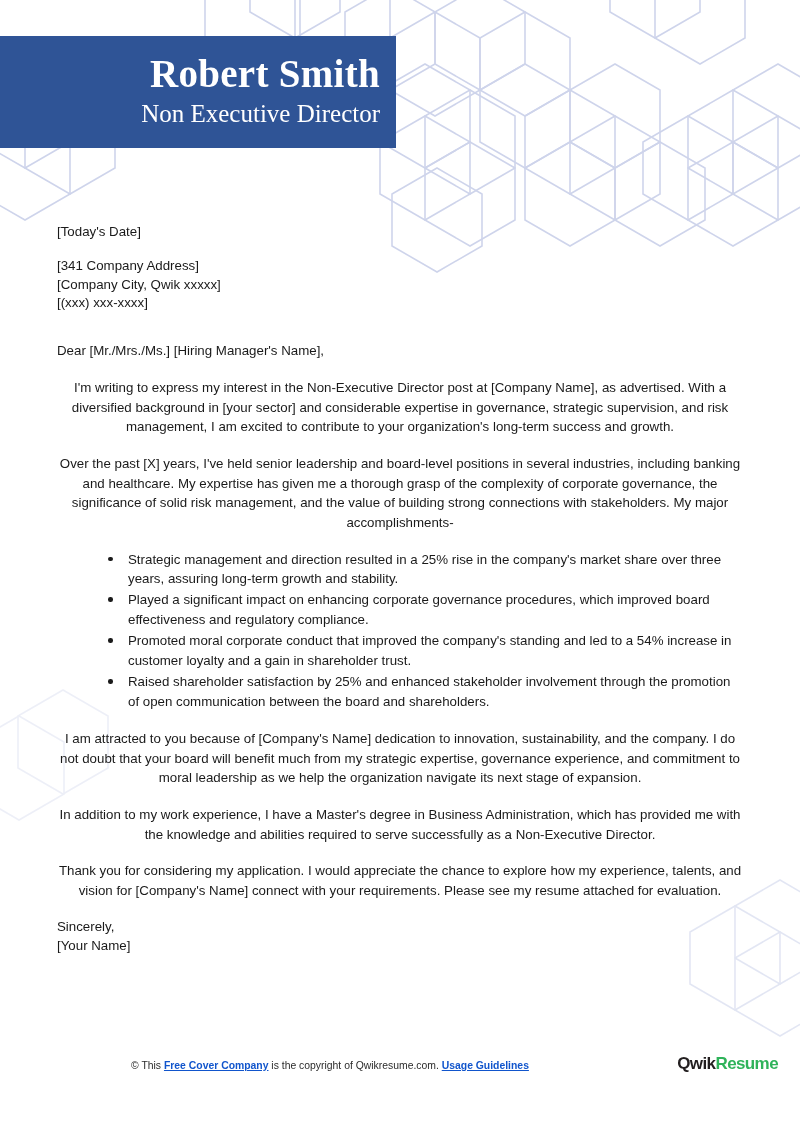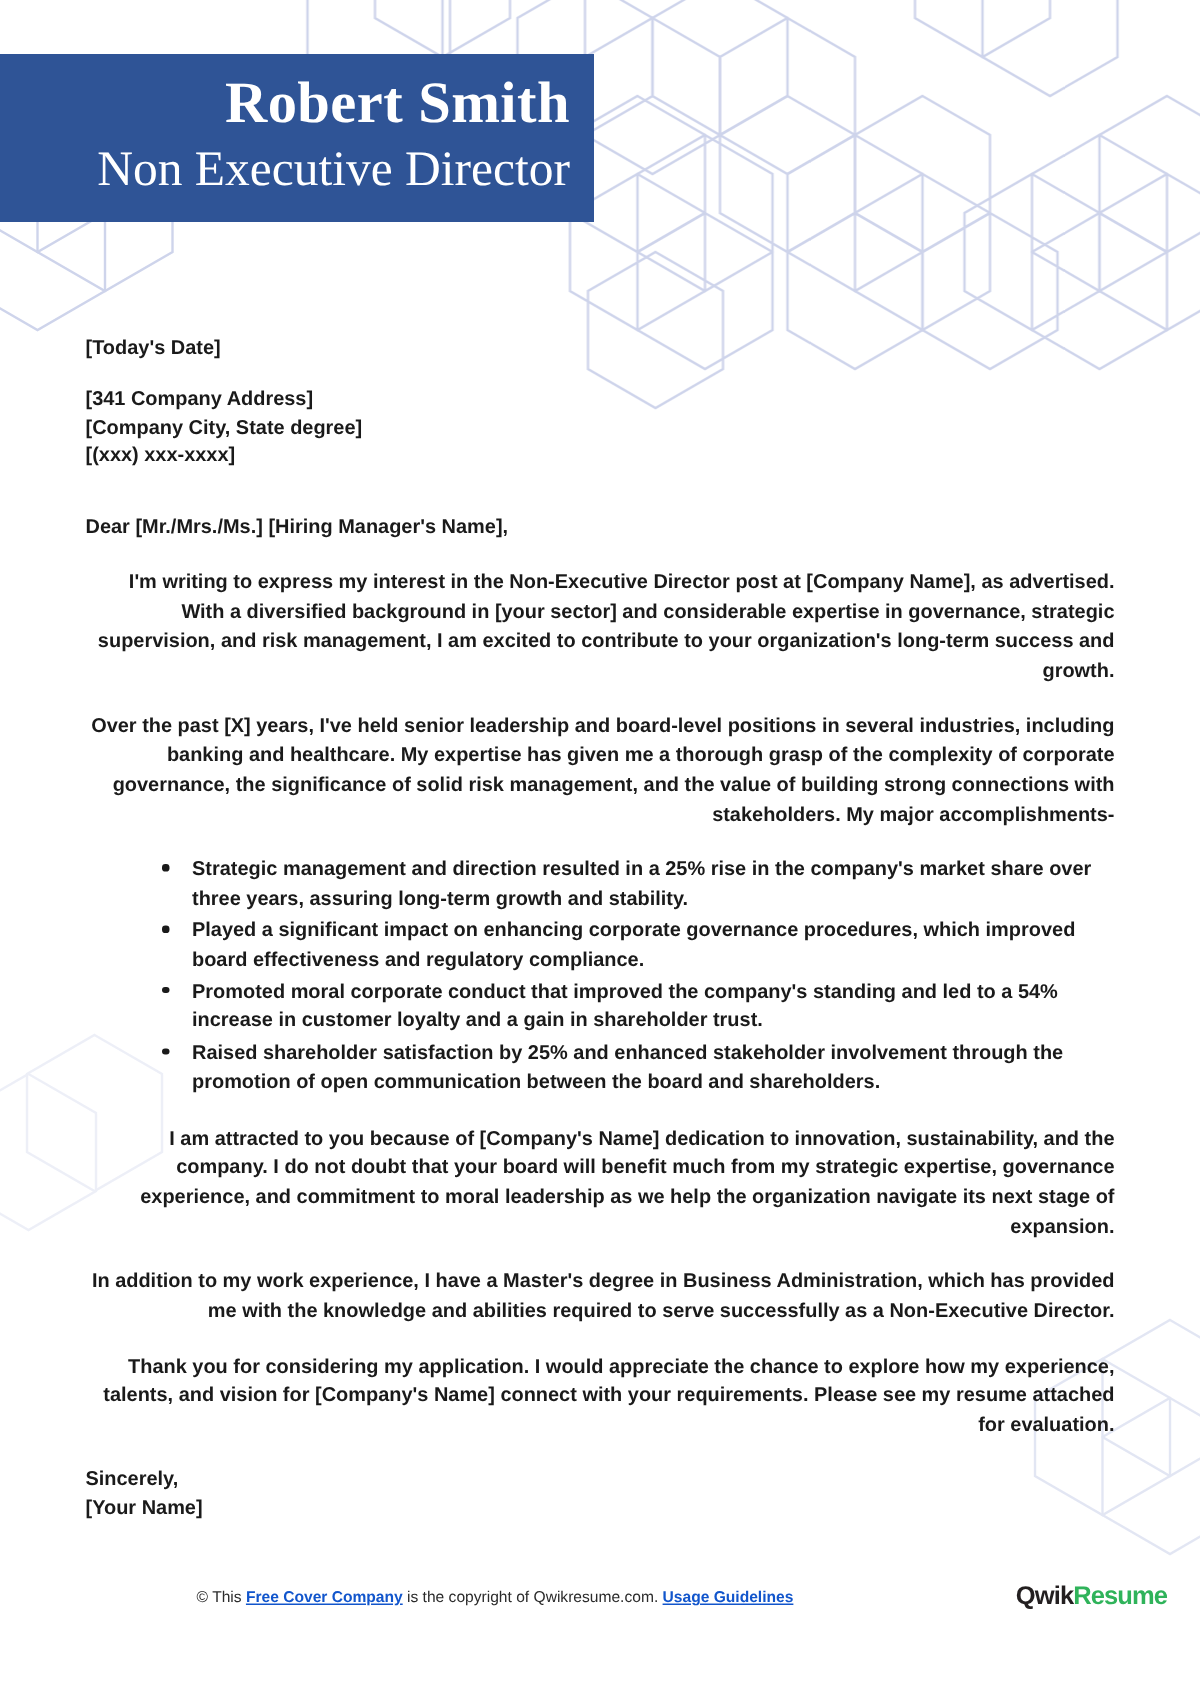--- a/index.html
+++ b/index.html
@@ -49,54 +49,53 @@
     color: #ffffff;
     font-size: 39px;
     font-weight: bold;
     line-height: 1.02;
     letter-spacing: 0.3px;
     white-space: nowrap;
   }
   #applicant-title {
     font-family: "Liberation Serif", serif;
     color: #ffffff;
-    font-size: 33px;
+    font-size: 25px;
     font-weight: normal;
     line-height: 1.25;
     margin-top: 4px;
     white-space: nowrap;
   }
   
   #letter-body {
     position: absolute;
     left: 57px;
     top: 222px;
     width: 686px;
     z-index: 3;
     color: #1a1a1a;
     font-size: 13.3px;
     line-height: 1.48;
-    font-weight: bold;
   }
   .date-line {
     margin: 0 0 15px 0;
   }
   .recipient-block {
     margin: 0 0 28px 0;
   }
   .recipient-block div {
     margin: 0;
     line-height: 1.42;
   }
   .salutation {
     margin: 0 0 17px 0;
   }
   p.para {
     margin: 0 0 17px 0;
-    text-align: right;
+    text-align: center;
   }
   ul.accomplishments {
     margin: 6px 0 18px 0;
     padding: 0 0 0 51px;
     list-style: none;
   }
   ul.accomplishments li {
     position: relative;
     margin: 0 0 2px 0;
     padding-left: 20px;
@@ -215,21 +214,21 @@
     <div id="applicant-name">Robert Smith</div>
     <div id="applicant-title">Non Executive Director</div>
   </div>
 
   <div id="letter-body">
 
     <div class="date-line">[Today's Date]</div>
 
     <div class="recipient-block">
       <div>[341 Company Address]</div>
-      <div>[Company City, State degree]</div>
+      <div>[Company City, Qwik xxxxx]</div>
       <div>[(xxx) xxx-xxxx]</div>
     </div>
 
     <div class="salutation">Dear [Mr./Mrs./Ms.] [Hiring Manager's Name],</div>
 
     <p class="para">I'm writing to express my interest in the Non-Executive Director post at [Company Name], as advertised. With a diversified background in [your sector] and considerable expertise in governance, strategic supervision, and risk management, I am excited to contribute to your organization's long-term success and growth.</p>
 
     <p class="para">Over the past [X] years, I've held senior leadership and board-level positions in several industries, including banking and healthcare. My expertise has given me a thorough grasp of the complexity of corporate governance, the significance of solid risk management, and the value of building strong connections with stakeholders. My major accomplishments-</p>
 
     <ul class="accomplishments" id="accomplishments-list">

